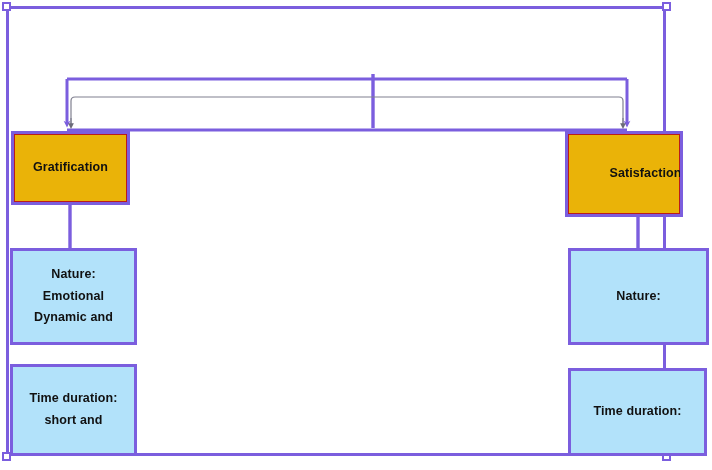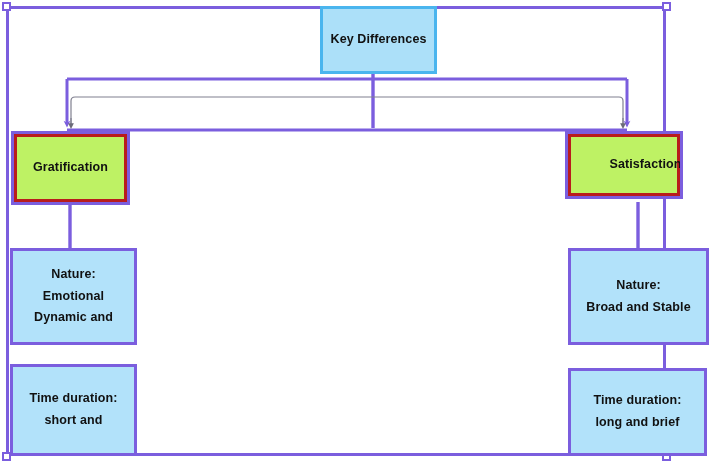--- a/index.html
+++ b/index.html
@@ -72,31 +72,31 @@
 
   .node.blue {
     background: #b2e2fa;
     border: 3px solid #7b5ede;
   }
   .node.root {
     background: #ace0f9;
     border: 3px solid #4ab5ee;
   }
   .node.yellow {
-    background: #bef264;
-    border: 3px solid #b91c1c;
+    background: #eab308;
+    border: 1px solid #b91c1c;
     outline: 3px solid #7b5ede;
     outline-offset: 0px;
     justify-content: center;
   }
 
   
   #node-root      { left: 320px; top: 6px;   width: 117px; height: 68px; }
   #node-left-cat  { left: 14px;  top: 134px; width: 113px; height: 68px; }
-  #node-right-cat { left: 568px; top: 134px; width: 112px; height: 62px; padding-left: 43px; }
+  #node-right-cat { left: 568px; top: 134px; width: 112px; height: 80px; padding-left: 43px; }
   #node-left-nature  { left: 10px;  top: 248px; width: 127px; height: 97px; }
   #node-right-nature { left: 568px; top: 248px; width: 141px; height: 97px; }
   #node-left-time    { left: 10px;  top: 364px; width: 127px; height: 92px; }
   #node-right-time   { left: 568px; top: 368px; width: 139px; height: 88px; }
 </style>
 </head>
 <body>
 
 <div id="canvas">
 
@@ -136,23 +136,20 @@
 
     <g>
       <path d="M70,202 L70,252" stroke="#7b5ede" stroke-width="3.4" fill="none" marker-end="url(#arrow-purple)"></path>
     </g>
 
     <g>
       <path d="M638,202 L638,252" stroke="#7b5ede" stroke-width="3.4" fill="none" marker-end="url(#arrow-purple)"></path>
     </g>
   </svg>
 
-  <div class="node root" id="node-root">
-    <span class="line">Key Differences</span>
-  </div>
 
   <div class="node yellow" id="node-left-cat">
     <span class="line">Gratification</span>
   </div>
 
   <div class="node yellow" id="node-right-cat">
     <span class="line">Satisfaction</span>
   </div>
 
   <div class="node blue" id="node-left-nature">
@@ -161,21 +158,19 @@
     <span class="line">Dynamic and</span>
   </div>
 
   <div class="node blue" id="node-left-time">
     <span class="line">Time duration:</span>
     <span class="line">short and</span>
   </div>
 
   <div class="node blue" id="node-right-nature">
     <span class="line">Nature:</span>
-    <span class="line">Broad and Stable</span>
   </div>
 
   <div class="node blue" id="node-right-time">
     <span class="line">Time duration:</span>
-    <span class="line">long and brief</span>
   </div>
 
 </div>
 
 </body></html>

